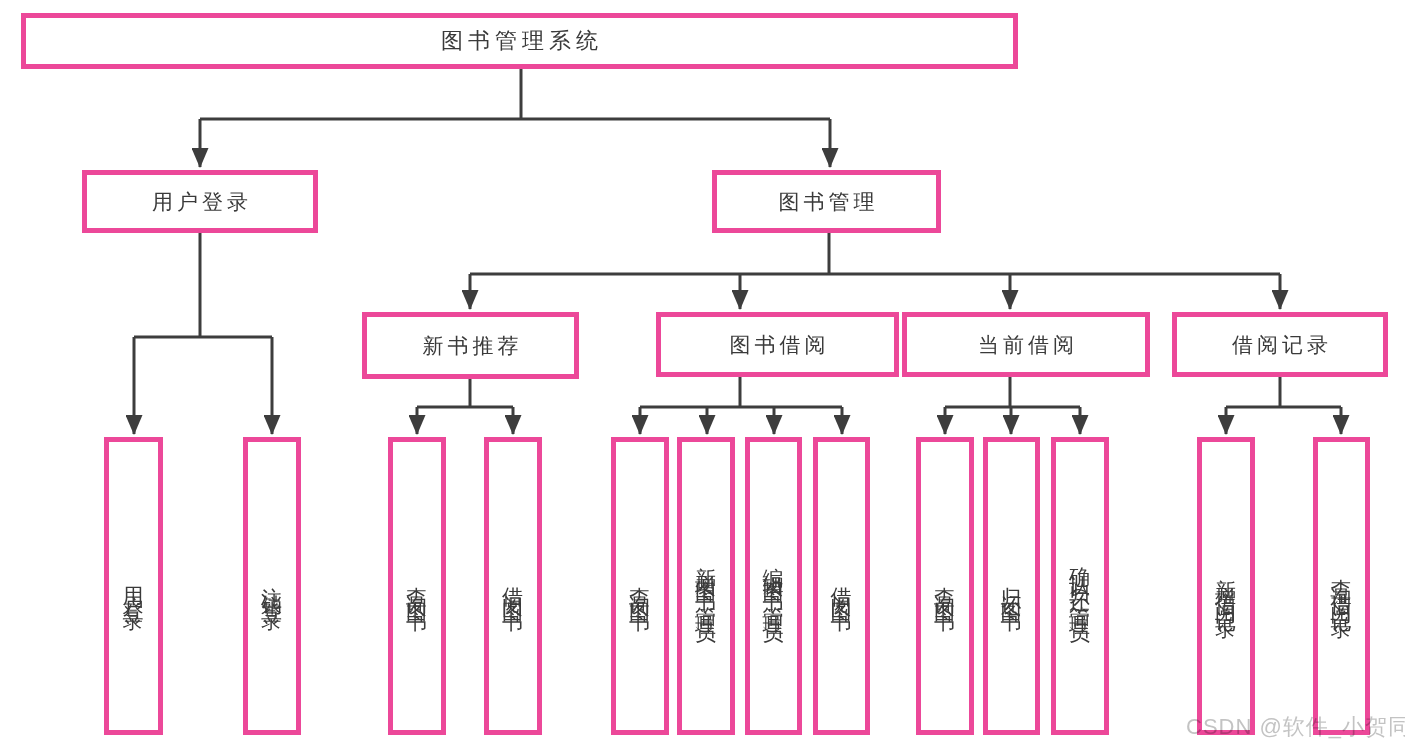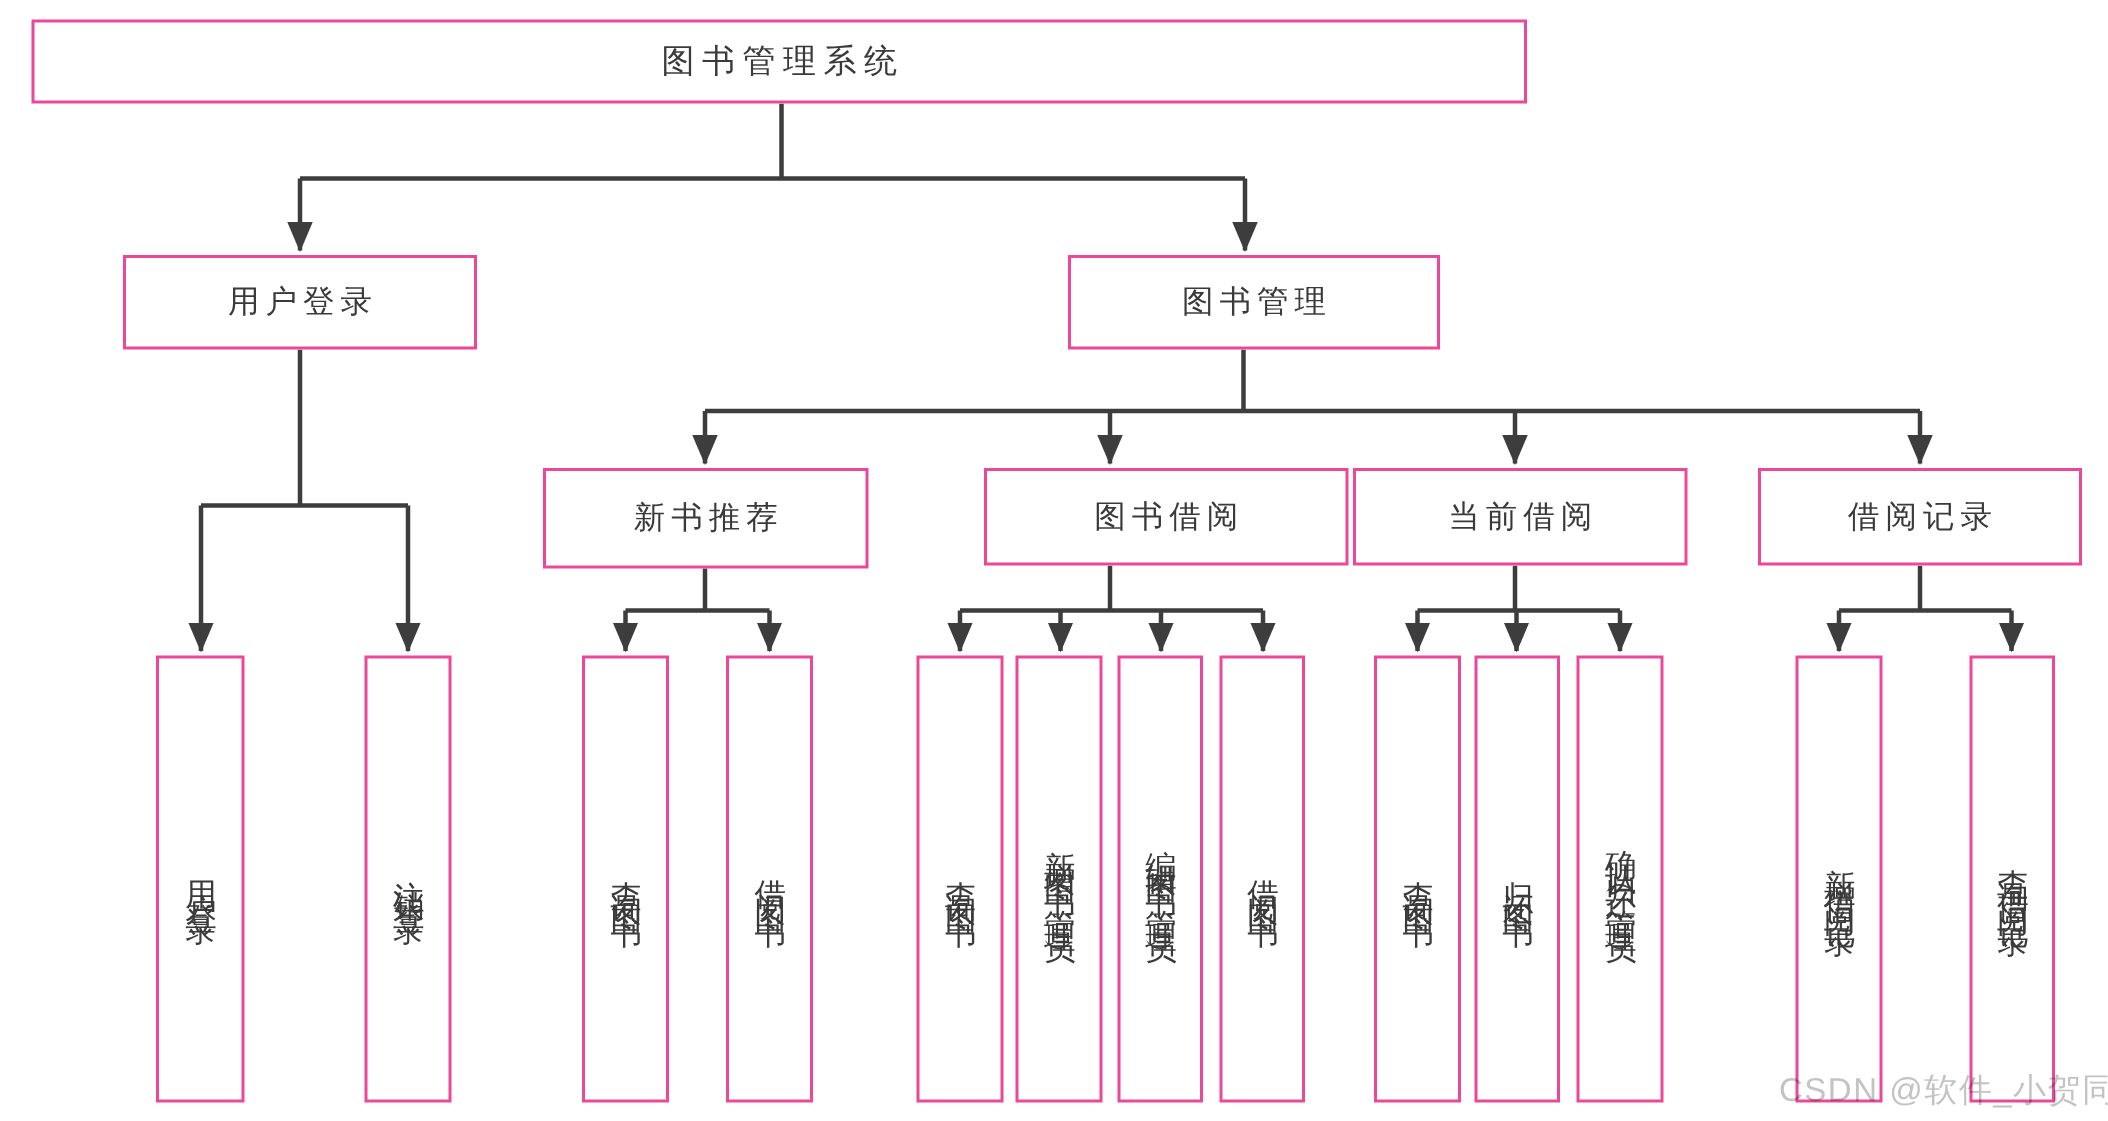--- a/index.html
+++ b/index.html
@@ -16,21 +16,21 @@
   svg.connectors {
     position: absolute;
     left: 0; top: 0;
     width: 1405px; height: 747px;
     z-index: 1;
   }
 
   .node {
     position: absolute;
     background: #ffffff;
-    border: 2px solid #ec4899;
+    border: 5px solid #ec4899;
     display: flex;
     align-items: center;
     justify-content: center;
     z-index: 2;
   }
 
   .hlabel {
     font-size: 22px;
     color: #3a3a3a;
     letter-spacing: 5px;
@@ -131,31 +131,31 @@
     </g>
   </svg>
 
   <div class="node root" style="left:21px; top:13px; width:997px; height:56px;">
     <span class="hlabel">图书管理系统</span>
   </div>
 
   <div class="node lvl2" style="left:82px; top:170px; width:236px; height:63px;">
     <span class="hlabel">用户登录</span>
   </div>
-  <div class="node lvl2" style="left:712px; top:170px; width:248px; height:63px;">
+  <div class="node lvl2" style="left:712px; top:170px; width:229px; height:63px;">
     <span class="hlabel">图书管理</span>
   </div>
 
   <div class="node lvl3" style="left:362px; top:312px; width:217px; height:67px;">
     <span class="hlabel">新书推荐</span>
   </div>
   <div class="node lvl3" style="left:656px; top:312px; width:243px; height:65px;">
     <span class="hlabel">图书借阅</span>
   </div>
-  <div class="node lvl3" style="left:902px; top:312px; width:223px; height:65px;">
+  <div class="node lvl3" style="left:902px; top:312px; width:248px; height:65px;">
     <span class="hlabel">当前借阅</span>
   </div>
   <div class="node lvl3" style="left:1172px; top:312px; width:216px; height:65px;">
     <span class="hlabel">借阅记录</span>
   </div>
 
   <div class="node leaf" style="left:104px; top:437px; width:59px; height:298px;">
     <span class="vlabel">用户登录</span>
   </div>
   <div class="node leaf" style="left:243px; top:437px; width:58px; height:298px;">

